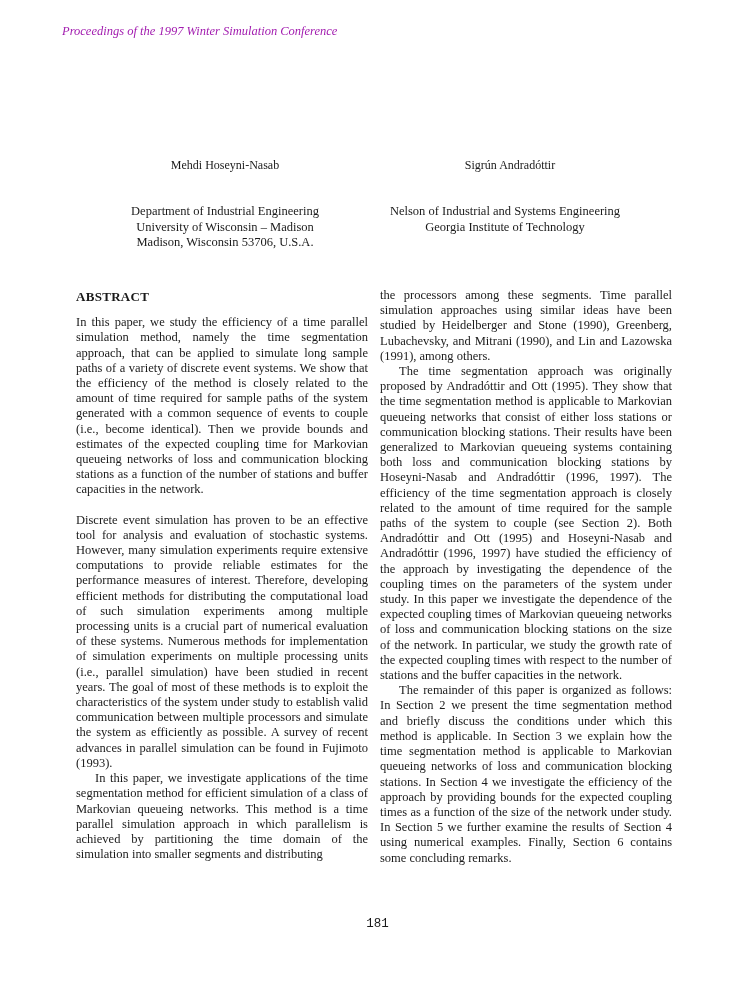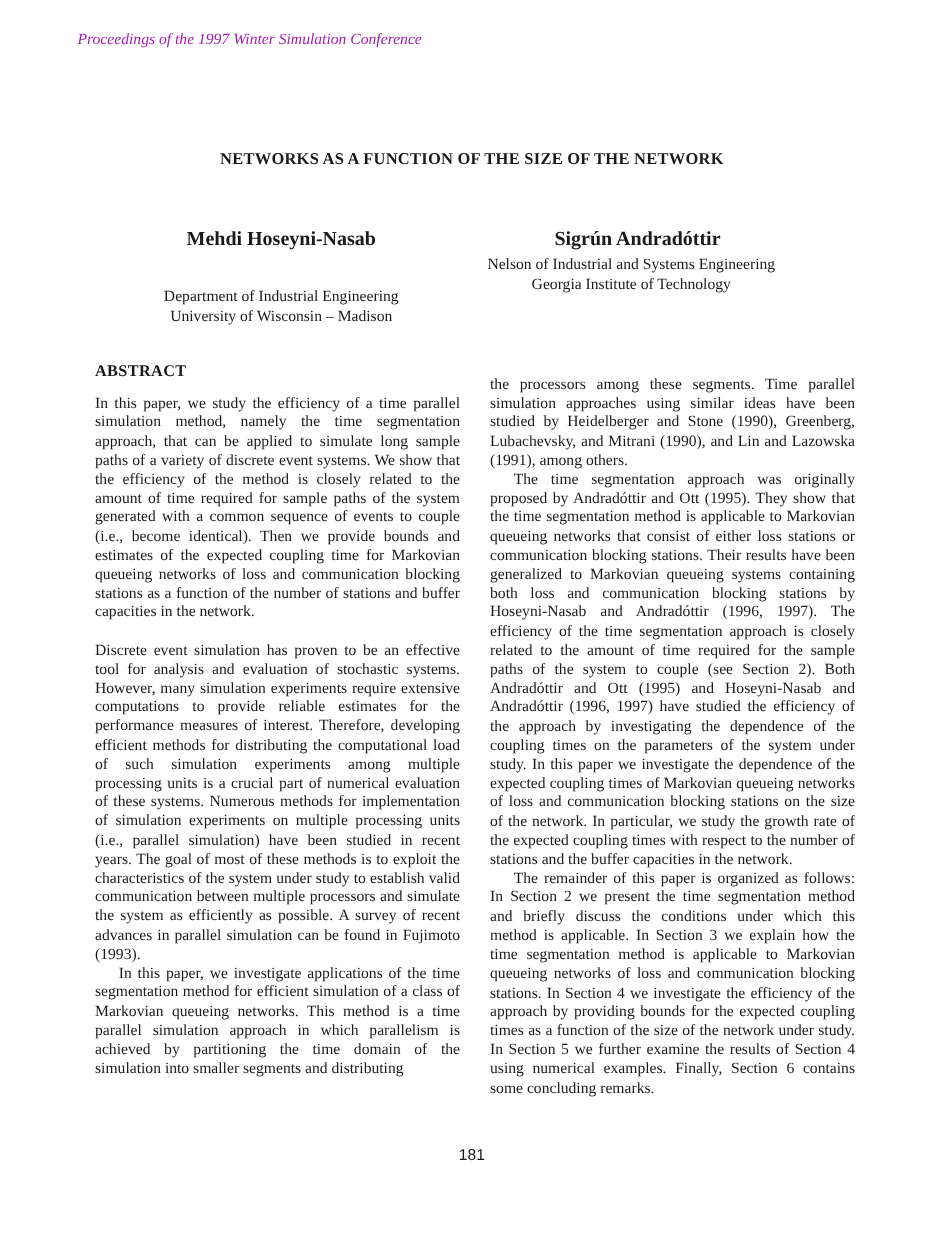--- a/index.html
+++ b/index.html
@@ -12,64 +12,64 @@
     position: absolute; left: 62px; top: 24px;
     font-family: "Liberation Serif", serif; font-style: italic;
     font-size: 12.5px; line-height: 15px; color: #a21caf;
   }
   .title {
     position: absolute; left: 40px; width: 675px; top: 118px;
     text-align: center; font-family: "Liberation Serif", serif;
     font-weight: bold; font-size: 13.2px; line-height: 18px; letter-spacing: 0.2px;
   }
   .author {
-    position: absolute; top: 184px; text-align: center;
-    font-family: "Liberation Serif", serif; font-size: 16px; line-height: 15px; font-weight: bold;
+    position: absolute; top: 158px; text-align: center;
+    font-family: "Liberation Serif", serif; font-size: 12px; line-height: 15px;
   }
   .aff {
     position: absolute; top: 204px; text-align: center;
     font-family: "Liberation Serif", serif; font-size: 12.5px; line-height: 15.5px;
   }
   .col {
     position: absolute; width: 292px;
     font-family: "Liberation Serif", serif; font-size: 12.5px; line-height: 15.2px;
     text-align: justify; hyphens: manual;
   }
   .col-left { left: 76px; top: 289px; }
-  .col-right { left: 392px; top: 288px; margin-top: 12px; }
+  .col-right { left: 380px; top: 288px; }
   .sec-head {
     font-family: "Liberation Serif", serif; font-weight: bold;
     font-size: 13px; margin: 0 0 11px 0; letter-spacing: 0.3px;
   }
   .sec-head .num { display: inline-block; width: 20px; }
   p { margin: 0; }
   .indent { text-indent: 19px; }
   .gap { height: 15px; }
   .page-num {
     position: absolute; top: 917px; left: 0; width: 755px; text-align: center;
-    font-family: Liberation Sans, sans-serif; font-size: 12.5px;
+    font-family: Liberation Mono, monospace; font-size: 12.5px;
   }
 </style>
 </head>
 <body>
 
 <div class="header">
   <div>Proceedings of the 1997 Winter Simulation Conference</div>
 </div>
 
 <div class="title">
-  <div>NETWORKS AS A FUNCTION OF THE SIZE OF THE NETWORK</div>
 </div>
 
 <div class="author" style="left:100px; width:250px;">Mehdi Hoseyni-Nasab</div>
 <div class="author" style="left:360px; width:300px;">Sigrún Andradóttir</div>
 
-<div class="aff" style="left:100px; width:250px;margin-top:26px;">
+<div class="aff" style="left:100px; width:250px;">
   <div>Department of Industrial Engineering</div>
   <div>University of Wisconsin – Madison</div>
+  <div>Madison, Wisconsin 53706, U.S.A.</div>
 </div>
 <div class="aff" style="left:345px; width:320px;">
   <div>Nelson of Industrial and Systems Engineering</div>
   <div>Georgia Institute of Technology</div>
 </div>
 
 <div class="col col-left">
   <div class="sec-head">ABSTRACT</div>
   <p>In this paper, we study the efficiency of a time parallel simulation method, namely the time segmentation approach, that can be applied to simulate long sample paths of a variety of discrete event systems. We show that the efficiency of the method is closely related to the amount of time required for sample paths of the system generated with a common sequence of events to couple (i.e., become identical). Then we provide bounds and estimates of the expected coupling time for Markovian queueing networks of loss and communication blocking stations as a function of the number of stations and buffer capacities in the network.</p>
   <div class="gap"></div>

